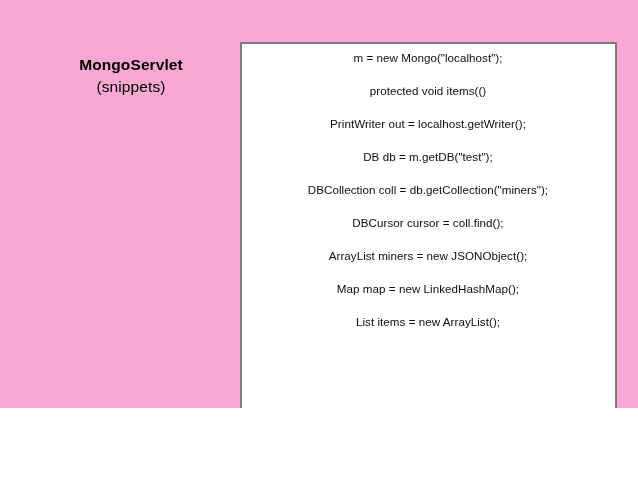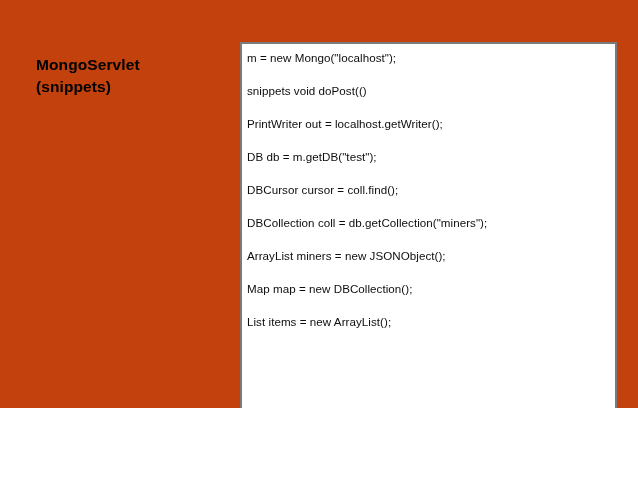--- a/index.html
+++ b/index.html
@@ -8,41 +8,42 @@
     background: #ffffff;
   }
   body {
     font-family: "Liberation Sans", sans-serif;
     -webkit-font-smoothing: antialiased;
   }
   .slide {
     position: relative;
     width: 638px;
     height: 408px;
-    background: #c2410c;
+    background: #f9a8d4;
     overflow: hidden;
+    text-align: center;
   }
 
   
   .title-block {
     position: absolute;
     left: 36px;
     top: 54px;
     width: 190px;
   }
   .title-main {
     font-size: 15.5px;
     font-weight: bold;
     color: #000000;
     line-height: 1.42;
     letter-spacing: 0.1px;
   }
   .title-sub {
     font-size: 15.5px;
-    font-weight: bold;
+    font-weight: normal;
     color: #000000;
     line-height: 1.42;
     letter-spacing: 0.1px;
   }
 
   
   .code-box {
     position: absolute;
     left: 240px;
     top: 42px;
@@ -74,24 +75,24 @@
 <div class="slide">
 
   <div class="title-block">
     <div class="title-main">MongoServlet</div>
     <div class="title-sub">(snippets)</div>
   </div>
 
   <div class="code-box">
     <div class="code-inner">
       <div class="code-line">m = new Mongo("localhost");</div>
-      <div class="code-line">snippets void doPost(()</div>
+      <div class="code-line">protected void items(()</div>
       <div class="code-line">PrintWriter out = localhost.getWriter();</div>
       <div class="code-line">DB db = m.getDB("test");</div>
+      <div class="code-line">DBCollection coll = db.getCollection("miners");</div>
       <div class="code-line">DBCursor cursor = coll.find();</div>
-      <div class="code-line">DBCollection coll = db.getCollection("miners");</div>
       <div class="code-line">ArrayList miners = new JSONObject();</div>
-      <div class="code-line">Map map = new DBCollection();</div>
+      <div class="code-line">Map map = new LinkedHashMap();</div>
       <div class="code-line">List items = new ArrayList();</div>
     </div>
   </div>
 
 </div>
 
 </body></html>

